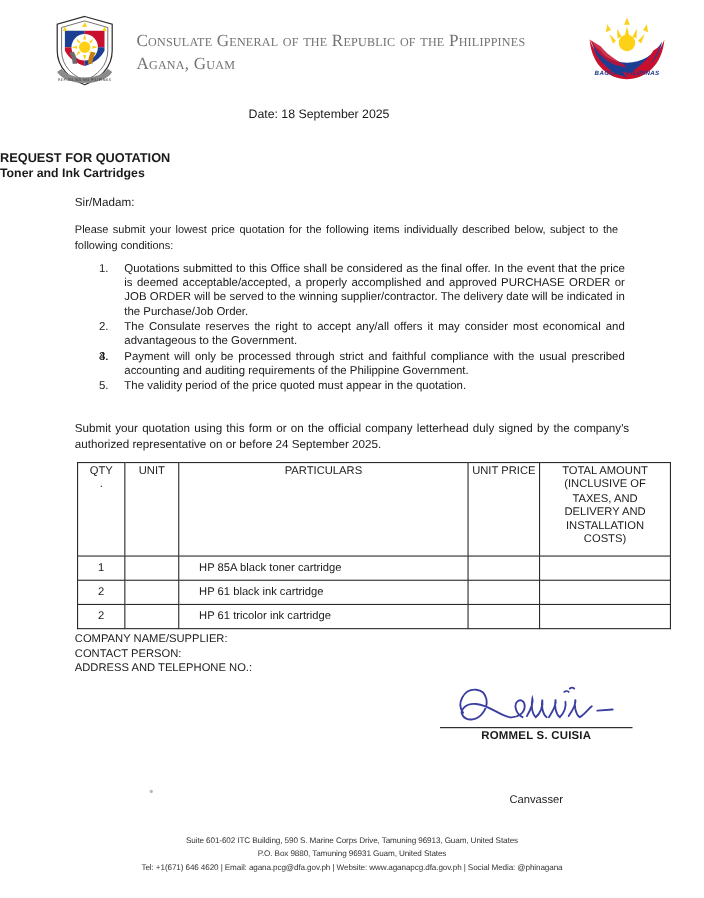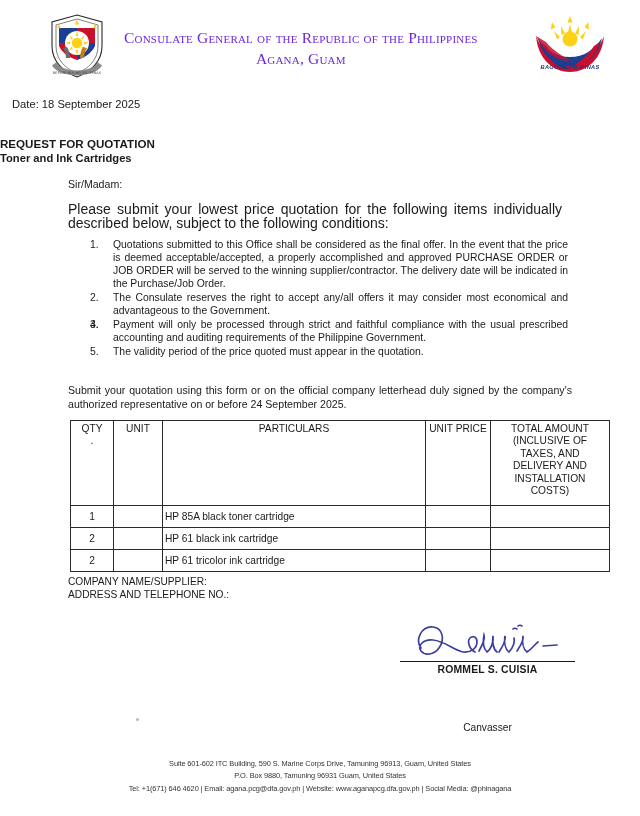--- a/index.html
+++ b/index.html
@@ -35,25 +35,24 @@
     width: 62px;
     height: 68px;
   }
   .org-title {
     position: absolute;
     left: 124px;
     top: 27px;
     font-family: "Liberation Serif", serif;
     font-size: 15.5px;
     letter-spacing: 0.2px;
-    color: #6d28d9;
+    color: #737373;
     line-height: 21px;
     font-variant: small-caps;
     white-space: nowrap;
-    text-align: center;
   }
   .org-title .l2 {
     display: block;
     font-size: 15.5px;
   }
   .bp-logo {
     position: absolute;
     left: 528px;
     top: 12px;
     width: 84px;
@@ -72,24 +71,23 @@
     letter-spacing: 0.3px;
     color: #1e3a8a;
   }
 
   
   .date-line {
     position: absolute;
     left: 0;
     top: 98px;
     width: 580px;
-    text-align: left;
+    text-align: center;
     font-size: 11.2px;
     color: #1a1a1a;
-    padding-left: 12px;
   }
   .doc-title {
     position: absolute;
     left: 0;
     top: 137px;
     width: 640px;
     text-align: left;
     font-size: 11.6px;
     font-weight: bold;
     line-height: 14px;
@@ -103,21 +101,21 @@
     position: absolute;
     left: 68px;
     top: 178px;
     font-size: 10.6px;
   }
   .intro {
     position: absolute;
     left: 68px;
     top: 203px;
     width: 494px;
-    font-size: 14px;
+    font-size: 10px;
     line-height: 13.6px;
     text-align: justify;
   }
   .conditions {
     position: absolute;
     left: 68px;
     top: 238px;
     width: 500px;
     margin: 0;
     padding: 0;
@@ -185,21 +183,21 @@
   }
   .quote-table tbody td {
     height: 17px;
     vertical-align: middle;
   }
   .quote-table td.qty {
     text-align: center;
   }
   .quote-table td.particular {
     text-align: left;
-    padding-left: 2px;
+    padding-left: 18px;
   }
 
   
   .supplier {
     position: absolute;
     left: 68px;
     top: 575px;
     font-size: 10.2px;
     line-height: 13px;
   }
@@ -408,20 +406,21 @@
         <td class="unit"></td>
         <td class="particular">HP 61 tricolor ink cartridge</td>
         <td class="uprice"></td>
         <td class="total"></td>
       </tr>
     </tbody>
   </table>
 
   <div class="supplier">
     <div>COMPANY NAME/SUPPLIER:</div>
+    <div>CONTACT PERSON:</div>
     <div>ADDRESS AND TELEPHONE NO.:</div>
   </div>
 
   <div class="sig-block">
     <svg class="sig-scribble" viewBox="0 0 165 44">
       <g fill="none" stroke="#3b3fa0" stroke-width="1.7" stroke-linecap="round">
         <path d="M16 30 C10 22 16 8 28 9 C38 10 40 22 34 30 C29 37 20 38 16 33 C12 28 18 21 28 22 C40 23 48 32 58 34 C66 35 72 30 72 24 C72 19 68 17 65 20 C62 23 64 31 70 34"></path>
         <path d="M74 33 C78 26 80 20 79 17 C78 22 78 30 82 34 C86 31 89 24 88 18 C87 23 88 31 92 34"></path>
         <path d="M94 34 C98 28 101 22 100 18 C99 24 100 31 104 34 C108 30 110 24 109 20"></path>
         <path d="M112 33 C116 27 119 21 118 18 C117 24 118 31 122 34 C127 31 130 26 133 24"></path>

